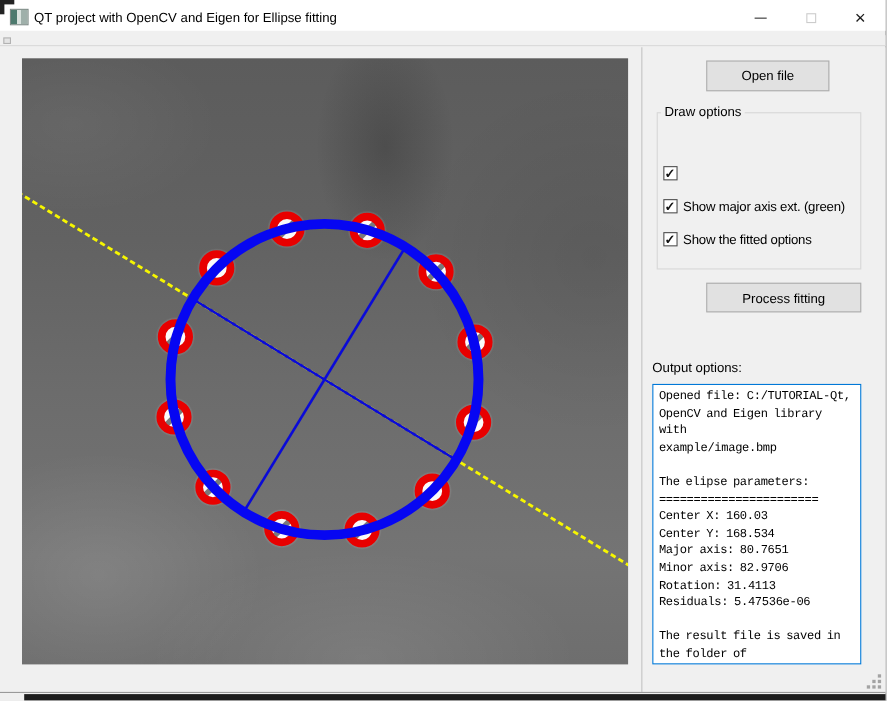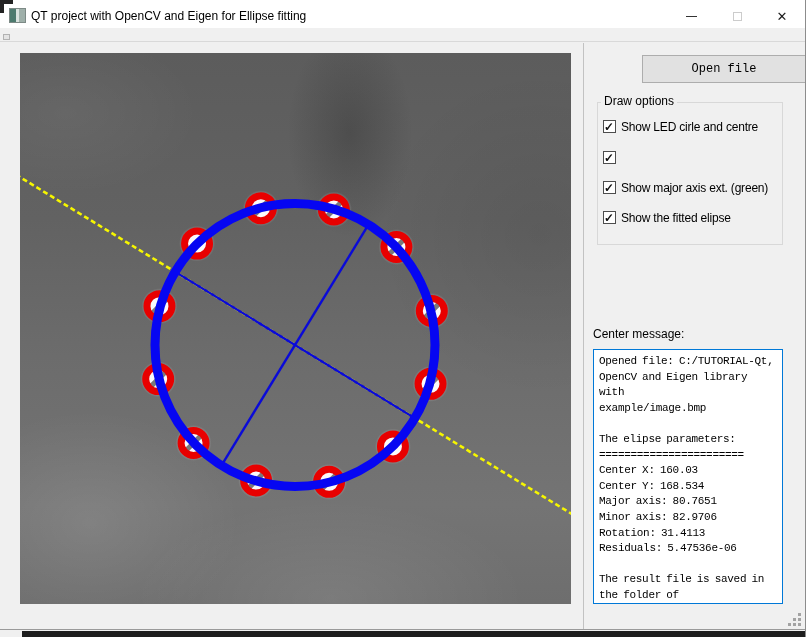--- a/index.html
+++ b/index.html
@@ -38,21 +38,21 @@
       radial-gradient(200px 150px at 70px 470px, rgba(255,255,255,0.10), transparent 75%),
       radial-gradient(260px 130px at 310px 545px, rgba(255,255,255,0.09), transparent 75%),
       radial-gradient(180px 110px at 45px 60px, rgba(255,255,255,0.05), transparent 75%),
       radial-gradient(220px 220px at 520px 180px, rgba(0,0,0,0.07), transparent 75%),
       linear-gradient(180deg,#5c5c5c 0%,#626262 30%,#6c6c6c 55%,#747474 82%,#6e6e6e 100%);
   }
   .viewer svg{position:absolute;left:0;top:0;}
   
   .push-btn{position:absolute;background:#e1e1e1;border:1px solid #adadad;font-size:12px;color:#000;
     display:flex;align-items:center;justify-content:center;font-family:"Liberation Sans",sans-serif;}
-  .btn-open{left:642px;top:55px;width:164px;height:28px;font-family:Liberation Mono, monospace;}
+  .btn-open{left:642px;top:55px;width:112px;height:28px;}
   .btn-process{left:642px;top:257px;width:141px;height:27px;}
   .groupbox{position:absolute;left:597px;top:102px;width:186px;height:143px;border:1px solid #d8d8d8;}
   .groupbox-label{position:absolute;left:601px;top:94px;background:#f0f0f0;padding:0 3px;font-size:12px;color:#000;}
   .cbrow{position:absolute;left:603px;width:178px;height:14px;}
   .cb{position:absolute;left:0;top:0;width:13px;height:13px;background:#fff;border:1px solid #4d4d4d;}
   .cb.checked::after{content:"\2713";position:absolute;left:0px;top:-1px;font-size:12px;color:#111;font-weight:bold;}
   .cblabel{position:absolute;left:18px;top:0px;font-size:12px;letter-spacing:-0.2px;color:#000;white-space:nowrap;}
   .out-label{position:absolute;left:593px;top:327px;font-size:12px;color:#000;}
   .out-box{
     position:absolute;left:593px;top:349px;width:190px;height:255px;background:#fff;border:1px solid #0078d7;
@@ -153,38 +153,35 @@
       </svg>
   </div>
 
   <div class="separator"></div>
 
   <div class="push-btn btn-open">Open file</div>
 
   <div class="groupbox"></div>
   <div class="groupbox-label">Draw options</div>
 
-  <div class="cbrow" style="top:120px">
-    <span class="cb checked"></span>
-    <span class="cblabel">Show LED cirle and centre</span>
-  </div>
   <div class="cbrow" style="top:151px">
     <span class="cb checked"></span>
   </div>
   <div class="cbrow" style="top:181px">
     <span class="cb checked"></span>
     <span class="cblabel">Show major axis ext. (green)</span>
   </div>
   <div class="cbrow" style="top:211px">
     <span class="cb checked"></span>
-    <span class="cblabel">Show the fitted elipse</span>
-  </div>
-
-
-  <div class="out-label">Center message:</div>
+    <span class="cblabel">Show the fitted options</span>
+  </div>
+
+  <div class="push-btn btn-process">Process fitting</div>
+
+  <div class="out-label">Output options:</div>
   <div class="out-box">Opened file: C:/TUTORIAL-Qt,
 OpenCV and Eigen library with
 example/image.bmp
 
 The elipse parameters:
 =======================
 Center X: 160.03
 Center Y: 168.534
 Major axis: 80.7651
 Minor axis: 82.9706

